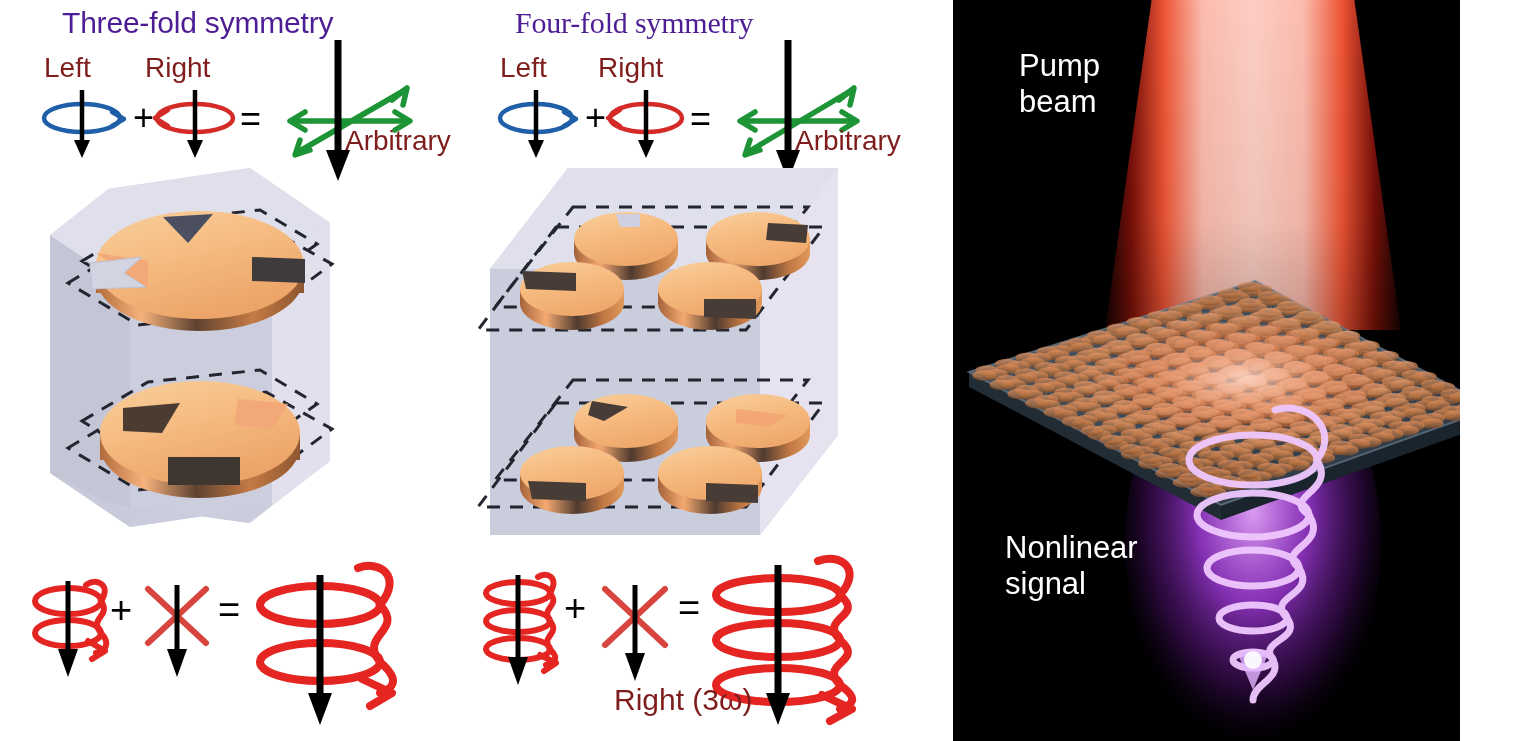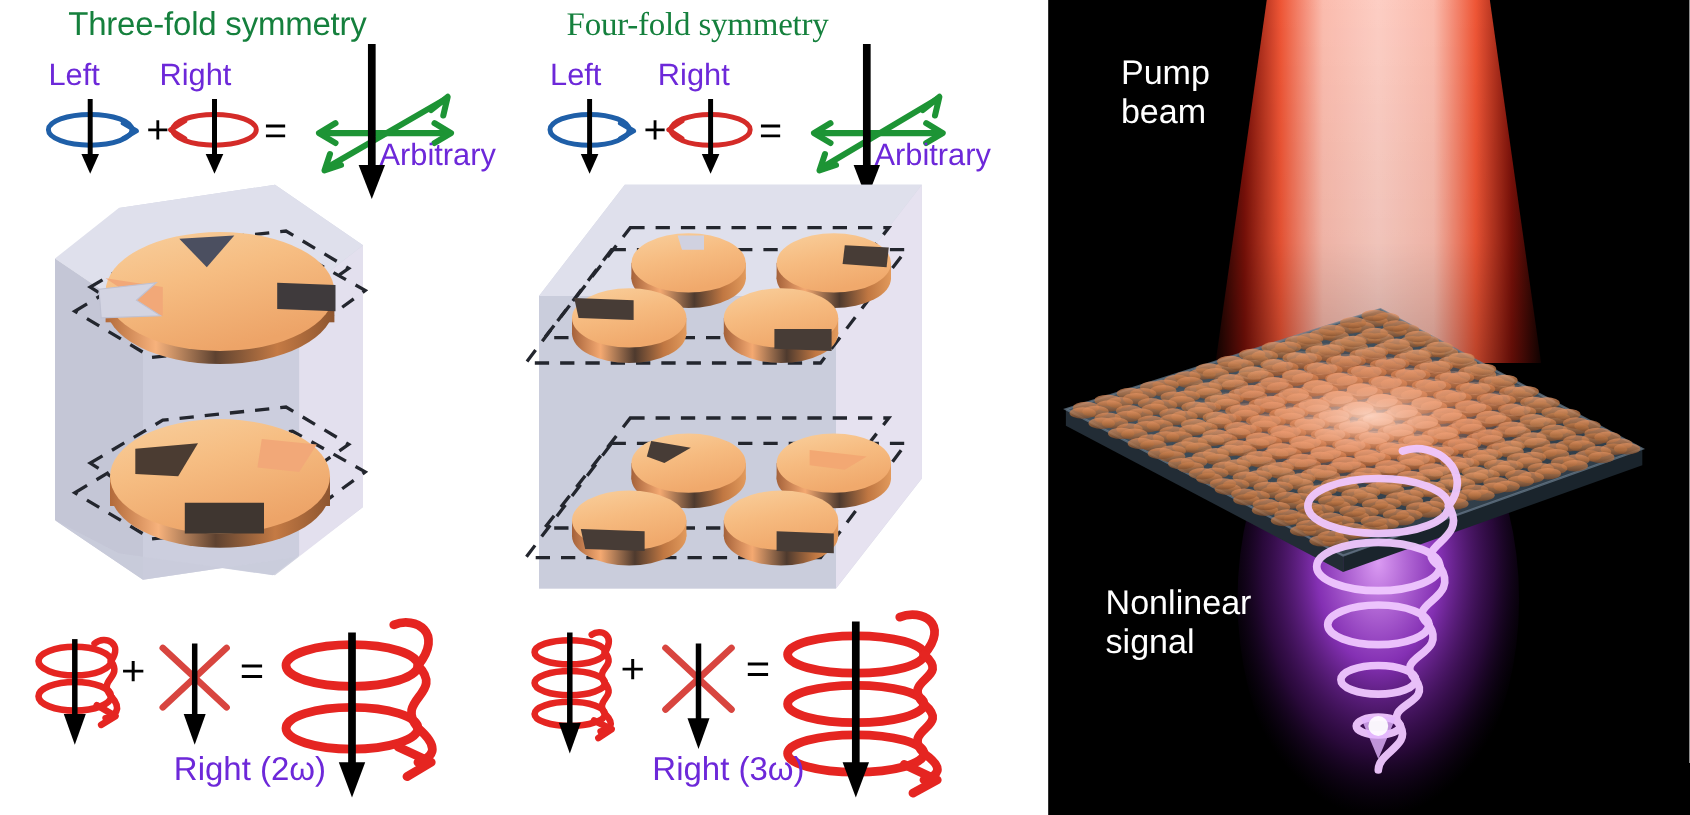--- a/index.html
+++ b/index.html
@@ -2,26 +2,26 @@
 <html><head>
 <meta charset="utf-8">
 <style>
   html,body{margin:0;padding:0;background:#fff;}
   body{width:1536px;height:741px;overflow:hidden;
        font-family:"Liberation Sans","DejaVu Sans",sans-serif;}
   #fig{position:relative;width:1536px;height:741px;background:#ffffff;}
 
   
   .panel{position:absolute;top:0;height:741px;}
-  .ttl{position:absolute;font-size:30px;color:#15803d;white-space:nowrap;letter-spacing:-.2px;}
-  .lbl{position:absolute;font-size:28px;color:#6d28d9;white-space:nowrap;}
+  .ttl{position:absolute;font-size:30px;color:#4c1d95;white-space:nowrap;letter-spacing:-.2px;}
+  .lbl{position:absolute;font-size:28px;color:#7f1d1d;white-space:nowrap;}
   .svgabs{position:absolute;overflow:visible;}
 
   
-  #darkpanel{left:953px;width:583px;background:#000;overflow:hidden;}
+  #darkpanel{left:953px;width:468px;background:#000;overflow:hidden;padding-left:39px;}
   .dlbl{position:absolute;color:#fff;font-size:31px;line-height:1.16;white-space:pre-line;}
 </style>
 </head>
 <body>
 
 <div id="fig">
 
   <div class="panel" id="p1" style="left:0;width:470px;">
 
     <div class="ttl" style="left:62px;top:6px;">Three-fold symmetry</div>
@@ -160,21 +160,20 @@
         <path d="M380 40 C405 66 358 70 380 97"></path>
         <path d="M380 97 C402 116 392 124 380 128"></path>
         <path d="M362 114 L392 128 L370 141" stroke-linejoin="round"></path>
       </g>
       <g>
         <line x1="320" y1="10" x2="320" y2="140" stroke="#000" stroke-width="7"></line>
         <path d="M308 128 L320 160 L332 128 Z" fill="#000"></path>
       </g>
     </svg>
 
-    <div class="lbl" style="left:158px;top:683px;font-size:30px;">Right (2ω)</div>
   </div>
 
   <div class="panel" id="p2" style="left:460px;width:493px;">
 
     <div class="ttl" style="left:55px;top:6px;font-family:Liberation Serif, serif;">Four-fold symmetry</div>
 
     <div class="lbl" style="left:40px;top:52px;">Left</div>
     <div class="lbl" style="left:138px;top:52px;">Right</div>
 
     <svg class="svgabs" width="493" height="140" style="left:0;top:78px;">
@@ -331,21 +330,21 @@
         <path d="M380 75 C406 97 358 97 380 120"></path>
         <path d="M380 120 C400 134 392 140 380 144"></path>
         <path d="M362 130 L392 144 L370 156" stroke-linejoin="round"></path>
       </g>
       <g>
         <line x1="318" y1="0" x2="318" y2="140" stroke="#000" stroke-width="7"></line>
         <path d="M306 128 L318 160 L330 128 Z" fill="#000"></path>
       </g>
     </svg>
 
-    <div class="lbl" style="left:133px;top:683px;font-size:30px;">Right (3ω)</div>
+    <div class="lbl" style="left:154px;top:683px;font-size:30px;">Right (3ω)</div>
   </div>
 
   <div class="panel" id="darkpanel">
 
     <svg width="583" height="741" style="position:absolute;left:0;top:0;">
       <defs>
         <linearGradient id="pumpX" x1="0" y1="0" x2="1" y2="0">
           <stop offset="0%" stop-color="#140302"></stop>
           <stop offset="9%" stop-color="#7a1109"></stop>
           <stop offset="20%" stop-color="#ee5535"></stop>

